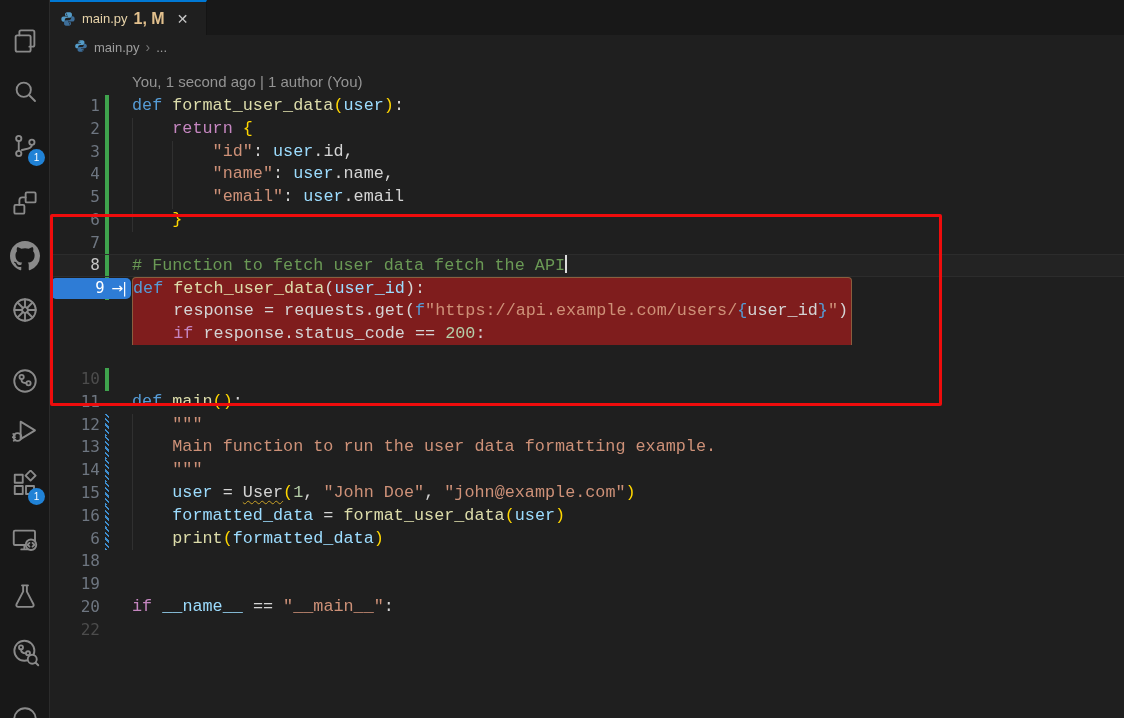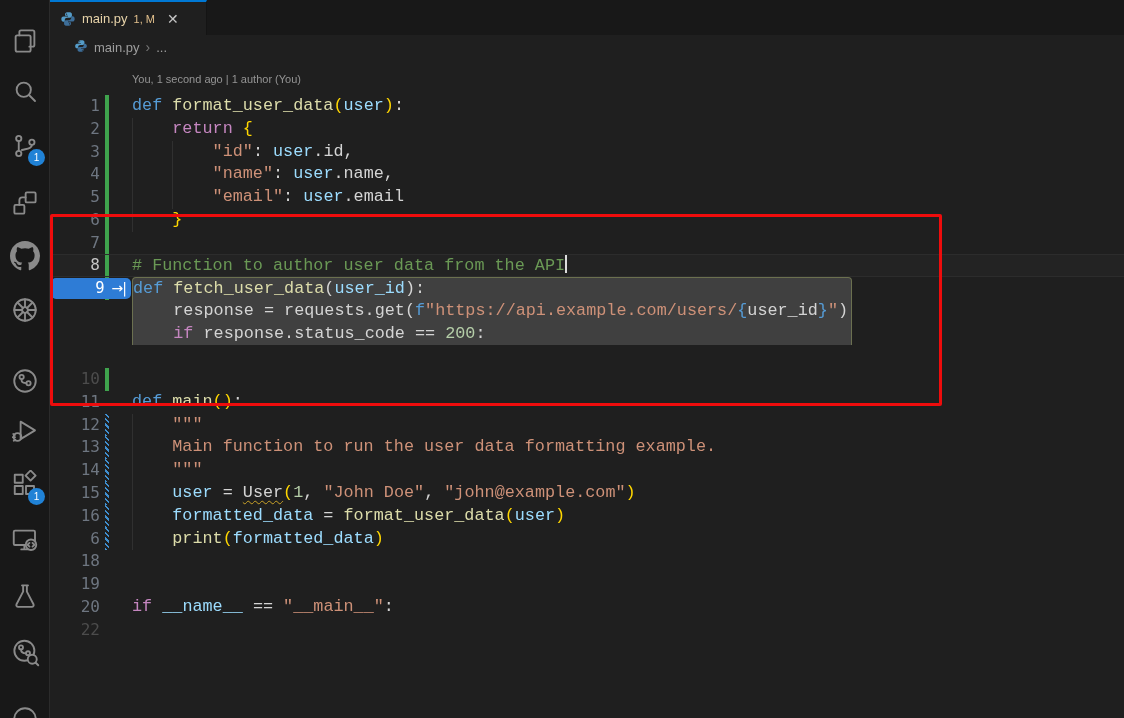--- a/index.html
+++ b/index.html
@@ -18,29 +18,29 @@
 
   
   #editor { position:absolute; left:50px; top:0; width:1074px; height:718px; }
 
   #tabbar { height:35px; background:#181818; display:flex; }
   #tab { width:157px; height:35px; background:#1f1f1f; border-top:2px solid #0078d4;
          border-right:1px solid #141414; display:flex; align-items:center;
          padding:0 8px 0 10px; gap:6px; cursor:pointer; }
   #tab .ticon svg { width:16px; height:16px; display:block; }
   #tab .ttitle { color:#e6d2a8; font-size:13px; }
-  #tab .tdecor { color:#e2c08d; font-size:11px; font-weight:normal; }
+  #tab .tdecor { color:#e2c08d; font-size:16px; font-weight:bold; }
   #tab .tclose { color:#c5c5c5; font-size:14px; margin-left:6px; }
 
   #breadcrumb { height:24px; display:flex; align-items:center; gap:6px;
                 padding-left:24px; color:#9d9d9d; font-size:13px; }
   #breadcrumb svg { width:14px; height:14px; }
   #breadcrumb .sep { color:#767676; font-size:14px; }
 
-  #codelens { height:36px; padding:14px 0 0 82px; color:#949494; font-size:11px; }
+  #codelens { height:36px; padding:14px 0 0 82px; color:#949494; font-size:15px; }
 
   
   #code-area { position:relative; font-family:"DejaVu Sans Mono", monospace;
                font-size:16.8px; }
   .row { position:relative; height:22.77px; line-height:22.77px; display:flex;
          white-space:pre; }
   .row.current { background:#232323; border-top:1px solid #2c2c2c;
                  border-bottom:1px solid #2c2c2c; line-height:20.7px; }
   .num { width:50px; flex:none; text-align:right; color:#6e7681; font-size:16px; }
   .num.active { color:#c6c6c6; }
@@ -53,21 +53,21 @@
 
   .tk-kw{color:#569cd6} .tk-ctrl{color:#c586c0} .tk-fn{color:#dcdcaa}
   .tk-v{color:#9cdcfe} .tk-str{color:#ce9178} .tk-num{color:#b5cea8}
   .tk-com{color:#6a9955} .tk-d{color:#d4d4d4} .tk-br{color:#ffd700}
   .tk-warn{color:#d4d4d4; text-decoration:underline wavy #c9a227 1px; text-underline-offset:3px;}
 
   .cursor { display:inline-block; width:2px; height:18px; background:#dcdcdc;
             vertical-align:-3px; }
 
   
-  .g-any .code { width:720px; background:#404040;
+  .g-any .code { width:720px; background:#7f1d1d;
                  border-left:1px solid rgba(150,160,95,.5);
                  border-right:1px solid rgba(150,160,95,.5); }
   .g-first .code { border-top:1px solid rgba(150,160,95,.5); border-radius:4px 4px 0 0; }
   .g-last .code { border-bottom:1px solid rgba(150,160,95,.5); border-radius:0 0 4px 4px; }
 
   
   .pill { position:absolute; left:1px; top:1px; width:80px; height:20.5px; z-index:10;
           background:#2e7cd6; border-radius:5px; color:#fff; display:flex;
           align-items:center; justify-content:flex-end; gap:7px; padding-right:5px;
           font-size:15.5px; cursor:pointer; }
@@ -206,21 +206,21 @@
     <div id="codelens">You, 1 second ago | 1 author (You)</div>
 
     <div id="code-area">
         <div class="row"><div class="num">1</div><div class="gbar added"></div><div class="code"><span class="tk-kw">def</span><span class="tk-d"> </span><span class="tk-fn">format_user_data</span><span class="tk-br">(</span><span class="tk-v">user</span><span class="tk-br">)</span><span class="tk-d">:</span></div></div>
         <div class="row"><div class="num">2</div><div class="gbar added"></div><div class="code"><span class="guide" style="left: 0px;"></span><span class="tk-d">    </span><span class="tk-ctrl">return</span><span class="tk-d"> </span><span class="tk-br">{</span></div></div>
         <div class="row"><div class="num">3</div><div class="gbar added"></div><div class="code"><span class="guide" style="left: 0px;"></span><span class="guide" style="left: 40.4px;"></span><span class="tk-d">        </span><span class="tk-str">"id"</span><span class="tk-d">: </span><span class="tk-v">user</span><span class="tk-d">.id,</span></div></div>
         <div class="row"><div class="num">4</div><div class="gbar added"></div><div class="code"><span class="guide" style="left: 0px;"></span><span class="guide" style="left: 40.4px;"></span><span class="tk-d">        </span><span class="tk-str">"name"</span><span class="tk-d">: </span><span class="tk-v">user</span><span class="tk-d">.name,</span></div></div>
         <div class="row"><div class="num">5</div><div class="gbar added"></div><div class="code"><span class="guide" style="left: 0px;"></span><span class="guide" style="left: 40.4px;"></span><span class="tk-d">        </span><span class="tk-str">"email"</span><span class="tk-d">: </span><span class="tk-v">user</span><span class="tk-d">.email</span></div></div>
         <div class="row"><div class="num">6</div><div class="gbar added"></div><div class="code"><span class="guide" style="left: 0px;"></span><span class="tk-d">    </span><span class="tk-br">}</span></div></div>
         <div class="row"><div class="num">7</div><div class="gbar added"></div><div class="code"></div></div>
-        <div class="row current"><div class="num active">8</div><div class="gbar added"></div><div class="code"><span class="tk-com"># Function to author user data from the API</span><span class="cursor"></span></div></div>
+        <div class="row current"><div class="num active">8</div><div class="gbar added"></div><div class="code"><span class="tk-com"># Function to fetch user data fetch the API</span><span class="cursor"></span></div></div>
         <div class="row g-any g-first"><div class="num">9</div><div class="gbar added"></div><div class="code"><span class="tk-kw">def</span><span class="tk-d"> </span><span class="tk-fn">fetch_user_data</span><span class="tk-d">(</span><span class="tk-v">user_id</span><span class="tk-d">):</span></div><div class="pill"><span>9</span><span class="hint">→|</span></div></div>
         <div class="row g-any g-mid"><div class="num"></div><div class="gbar"></div><div class="code"><span class="tk-d">    response = requests.get(</span><span class="tk-kw">f</span><span class="tk-str">"https://api.example.com/users/</span><span class="tk-kw">{</span><span class="tk-d">user_id</span><span class="tk-kw">}</span><span class="tk-str">"</span><span class="tk-d">)</span></div></div>
         <div class="row g-any g-mid"><div class="num"></div><div class="gbar"></div><div class="code"><span class="tk-d">    </span><span class="tk-ctrl">if</span><span class="tk-d"> response.status_code == </span><span class="tk-num">200</span><span class="tk-d">:</span></div></div>
         <div class="row g-any g-mid"><div class="num"></div><div class="gbar"></div></div>
         <div class="row"><div class="num dim">10</div><div class="gbar added"></div><div class="code"></div></div>
         <div class="row"><div class="num">11</div><div class="gbar"></div><div class="code"><span class="tk-kw">def</span><span class="tk-d"> </span><span class="tk-fn">main</span><span class="tk-br">()</span><span class="tk-d">:</span></div></div>
         <div class="row"><div class="num">12</div><div class="gbar modified"></div><div class="code"><span class="guide" style="left: 0px;"></span><span class="tk-str">    """</span></div></div>
         <div class="row"><div class="num">13</div><div class="gbar modified"></div><div class="code"><span class="guide" style="left: 0px;"></span><span class="tk-str">    Main function to run the user data formatting example.</span></div></div>
         <div class="row"><div class="num">14</div><div class="gbar modified"></div><div class="code"><span class="guide" style="left: 0px;"></span><span class="tk-str">    """</span></div></div>
         <div class="row"><div class="num">15</div><div class="gbar modified"></div><div class="code"><span class="guide" style="left: 0px;"></span><span class="tk-d">    </span><span class="tk-v">user</span><span class="tk-d"> = </span><span class="tk-warn">User</span><span class="tk-br">(</span><span class="tk-num">1</span><span class="tk-d">, </span><span class="tk-str">"John Doe"</span><span class="tk-d">, </span><span class="tk-str">"john@example.com"</span><span class="tk-br">)</span></div></div>

